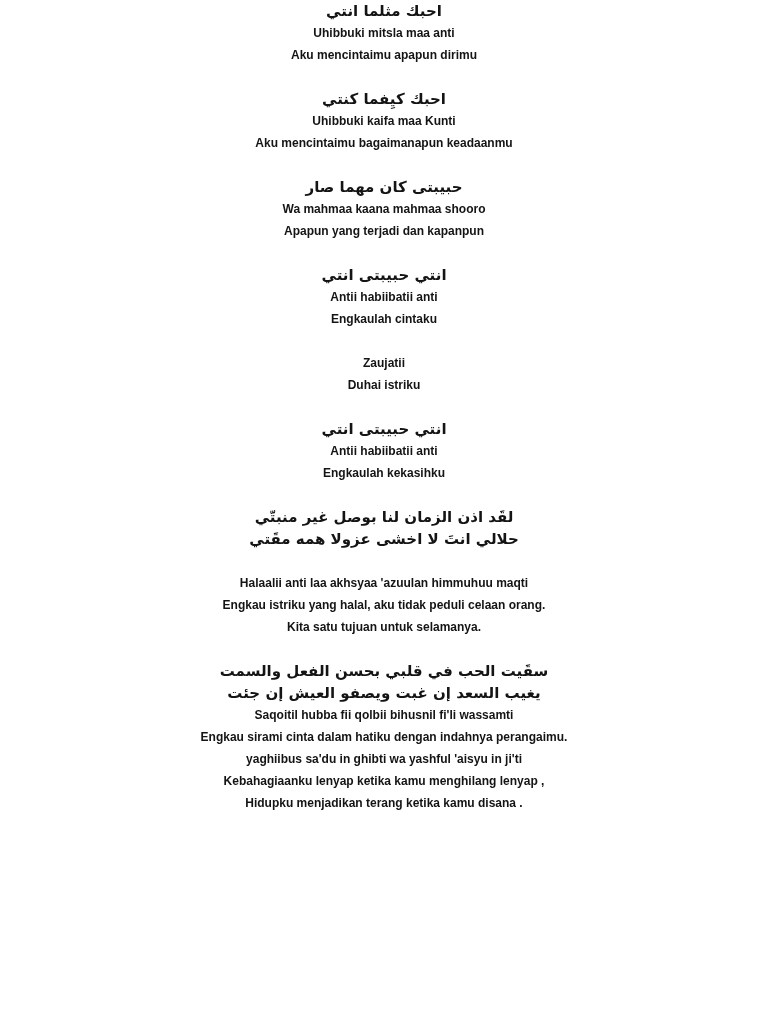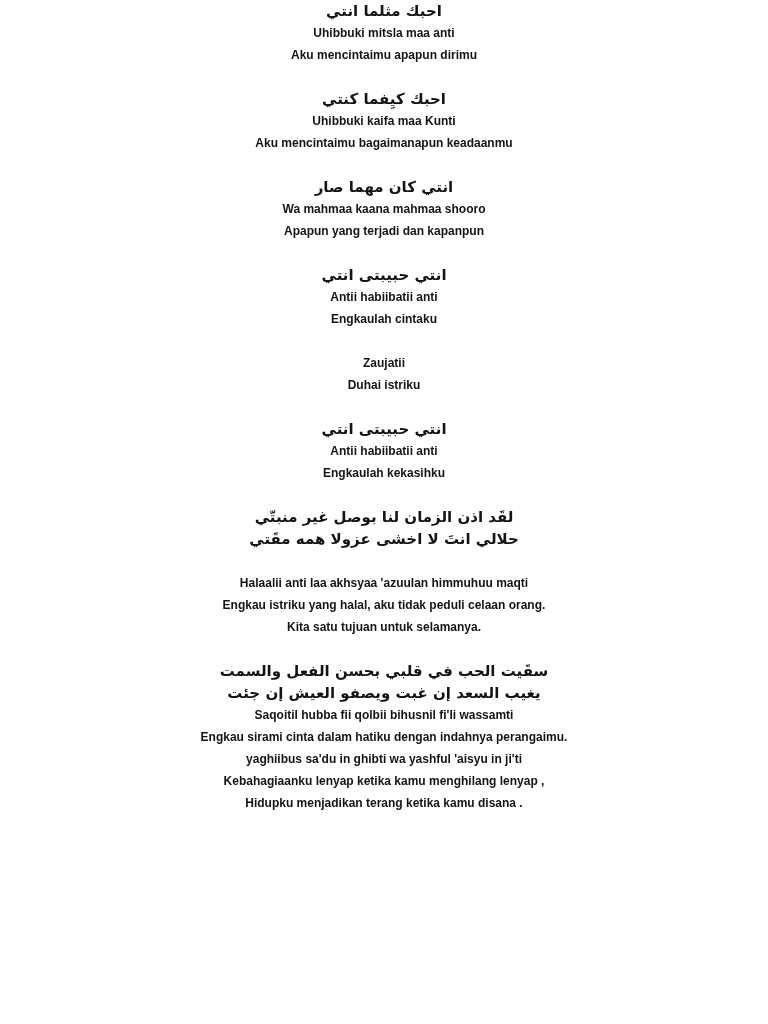--- a/index.html
+++ b/index.html
@@ -46,21 +46,21 @@
     <div class="line">Aku mencintaimu apapun dirimu</div>
   </div>
 
   <div class="stanza">
     <div class="line ar" dir="rtl">احبك كيِفما كنتي</div>
     <div class="line">Uhibbuki kaifa maa Kunti</div>
     <div class="line">Aku mencintaimu bagaimanapun keadaanmu</div>
   </div>
 
   <div class="stanza">
-    <div class="line ar" dir="rtl">انتي كان مهما صار</div>
+    <div class="line ar" dir="rtl">حبيبتى كان مهما صار</div>
     <div class="line">Wa mahmaa kaana mahmaa shooro</div>
     <div class="line">Apapun yang terjadi dan kapanpun</div>
   </div>
 
   <div class="stanza">
     <div class="line ar" dir="rtl">انتي حبيبتى انتي</div>
     <div class="line">Antii habiibatii anti</div>
     <div class="line">Engkaulah cintaku</div>
   </div>
 

